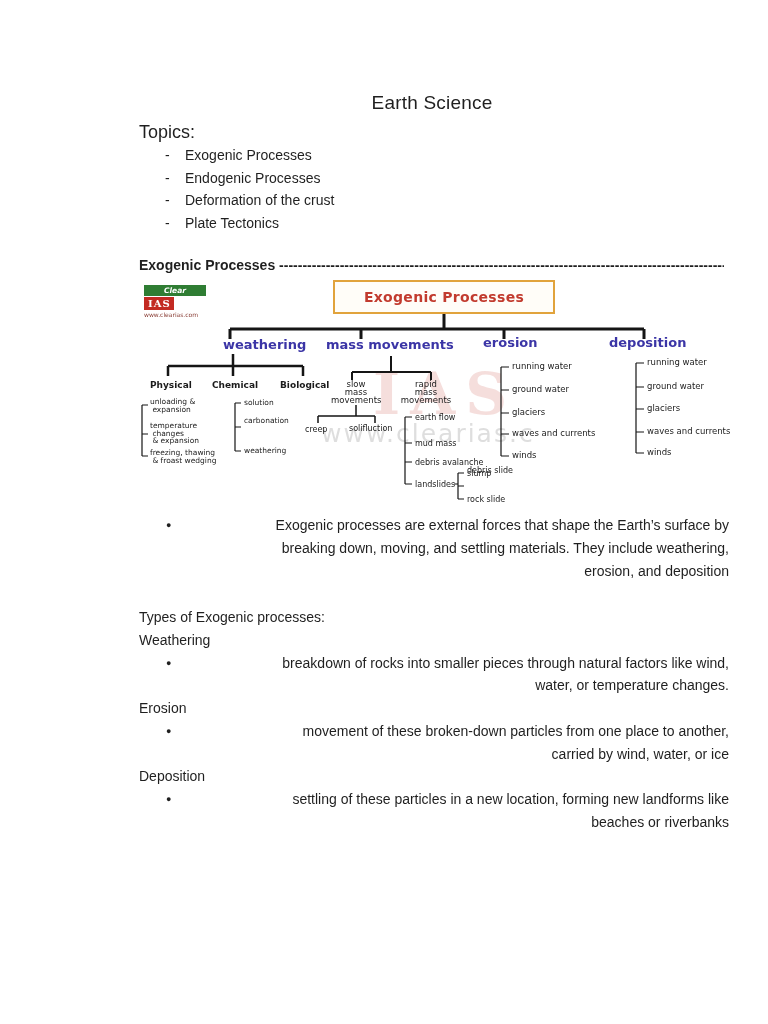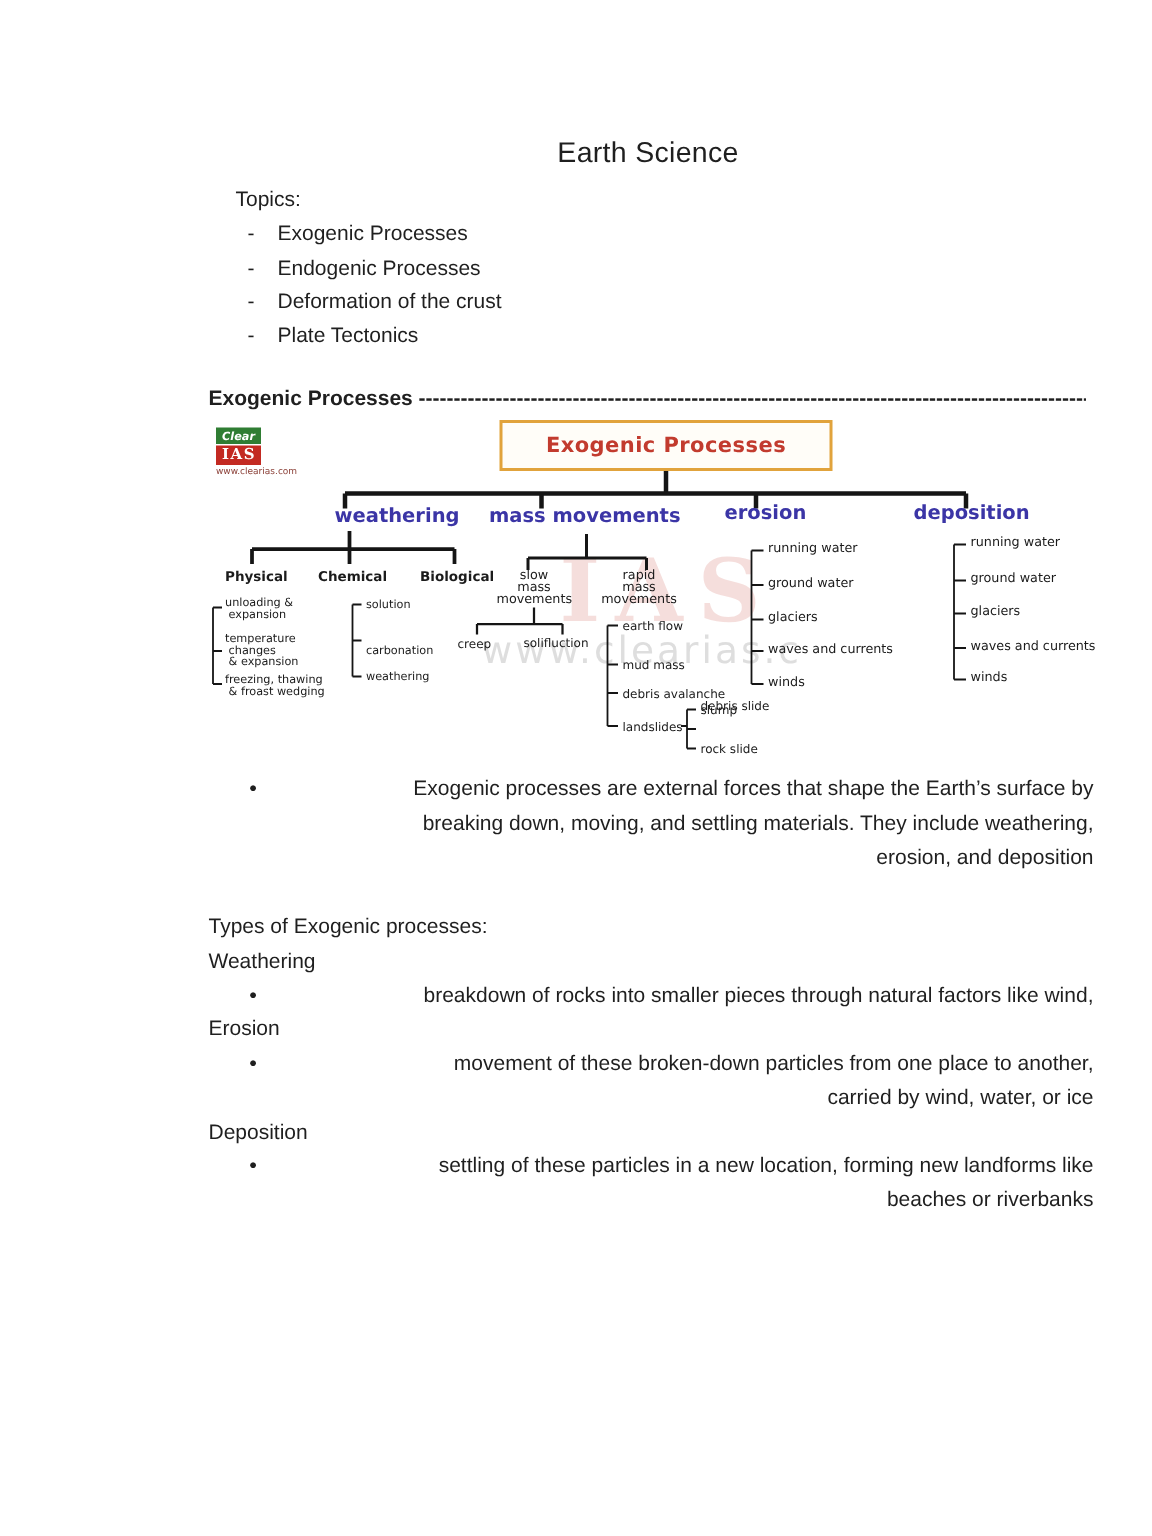--- a/index.html
+++ b/index.html
@@ -1,39 +1,39 @@
 <!DOCTYPE html>
 <html><head>
 <meta charset="utf-8">
 <style>
   html,body{margin:0;padding:0;background:#fff;}
   .page{position:relative;width:768px;height:1024px;background:#ffffff;overflow:hidden;
         font-family:"Liberation Sans",sans-serif;color:#1f1f1f;margin-left:48px;}
 
   .title{position:absolute;top:92px;left:0;width:768px;text-align:center;
          font-size:19px;letter-spacing:.2px;}
-  .topics-label{position:absolute;top:121px;left:109px;font-size:14px;line-height:23px;}
+  .topics-label{position:absolute;top:121px;left:91px;font-size:18px;line-height:23px;}
   .topics{position:absolute;top:144px;left:91px;width:500px;font-size:14px;}
   .topic{position:relative;padding-left:46px;line-height:22.5px;}
   .tdash{position:absolute;left:26px;top:0;}
 
   .section-heading{position:absolute;top:257px;left:91px;width:585px;font-size:14px;
                    font-weight:700;white-space:nowrap;overflow:hidden;}
 
   
   .diagram{position:absolute;top:278px;left:90px;width:600px;height:232px;
            font-family:"DejaVu Sans",sans-serif;color:#1b1b1b;}
   .wm-ias{position:absolute;left:235px;top:82px;font:700 58px "DejaVu Serif",serif;
           letter-spacing:10px;color:rgba(197,58,48,0.17);}
   .wm-url{position:absolute;left:183px;top:141px;font-size:25px;letter-spacing:2px;
           color:rgba(145,145,145,0.30);}
   .tree{position:absolute;left:0;top:0;}
   .logo{position:absolute;left:6px;top:0;width:60px;text-align:left;}
   .logo-clear{display:inline-block;background:#2f7d33;color:#fff;font:italic 700 7.5px "DejaVu Sans",sans-serif;
-              padding:1px 4px;min-width:22px;text-align:center;}
+              padding:1px 20px;min-width:22px;text-align:center;}
   .logo-ias{background:#c32a22;color:#fff;font:700 10px "DejaVu Serif",serif;letter-spacing:1px;
             padding:1px 4px;width:22px;text-align:center;}
   .logo-url{font-size:6px;color:#8b4038;margin-top:1px;white-space:nowrap;}
   .root-box{position:absolute;left:195px;top:2px;width:222px;height:34px;box-sizing:border-box;
             border:2px solid #e1a33c;background:#fffdf8;display:flex;align-items:center;justify-content:center;
             font-weight:700;font-size:14px;color:#c23b2e;letter-spacing:.3px;}
   .dcat{position:absolute;font-weight:700;font-size:13px;color:#3b35a6;white-space:nowrap;}
   .dsub{position:absolute;font-weight:700;font-size:9px;white-space:nowrap;}
   .t85{position:absolute;font-size:8.5px;line-height:9px;white-space:nowrap;}
   .t8{position:absolute;font-size:8px;line-height:9px;white-space:nowrap;}
@@ -115,21 +115,21 @@
 
     <div class="t75" style="left:12px;top:120px">unloading &amp;
  expansion</div>
     <div class="t75" style="left:12px;top:144px">temperature
  changes
  &amp; expansion</div>
     <div class="t75" style="left:12px;top:171px">freezing, thawing
  &amp; froast wedging</div>
 
     <div class="t75" style="left:106px;top:121px">solution</div>
-    <div class="t75" style="left:106px;top:152px">carbonation</div>
+    <div class="t75" style="left:106px;top:139px">carbonation</div>
     <div class="t75" style="left:106px;top:169px">weathering</div>
 
     <div class="t85 ctr" style="left:193px;top:102px;width:50px">slow
 mass
 movements</div>
     <div class="t85 ctr" style="left:261px;top:102px;width:54px">rapid
 mass
 movements</div>
 
     <div class="t8" style="left:167px;top:147px">creep</div>
@@ -166,20 +166,21 @@
     </div>
   </div>
 
   <div class="lower">
     <div class="bold">Types of Exogenic processes:</div>
 
     <div class="bold">Weathering</div>
     <div class="bullet">
       <span class="dot">●</span>
       <span class="bline">breakdown of rocks into smaller pieces through natural factors like wind,</span>
+      <span class="bline">water, or temperature changes.</span>
     </div>
 
     <div class="bold">Erosion</div>
     <div class="bullet">
       <span class="dot">●</span>
       <span class="bline">movement of these broken-down particles from one place to another,</span>
       <span class="bline">carried by wind, water, or ice</span>
     </div>
 
     <div class="bold">Deposition</div>

